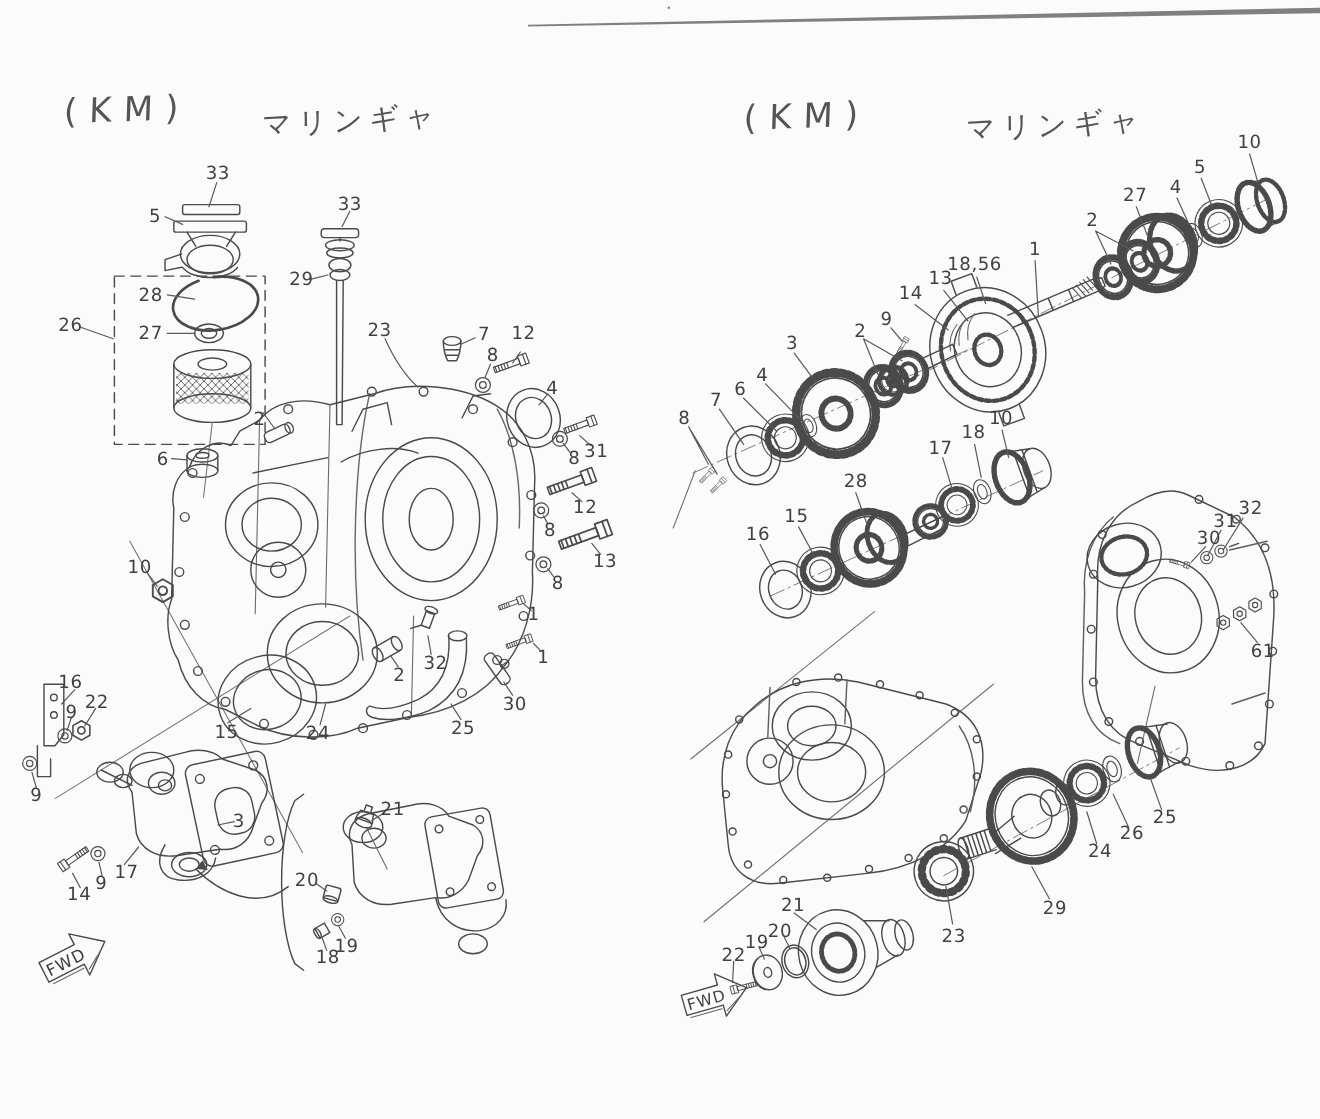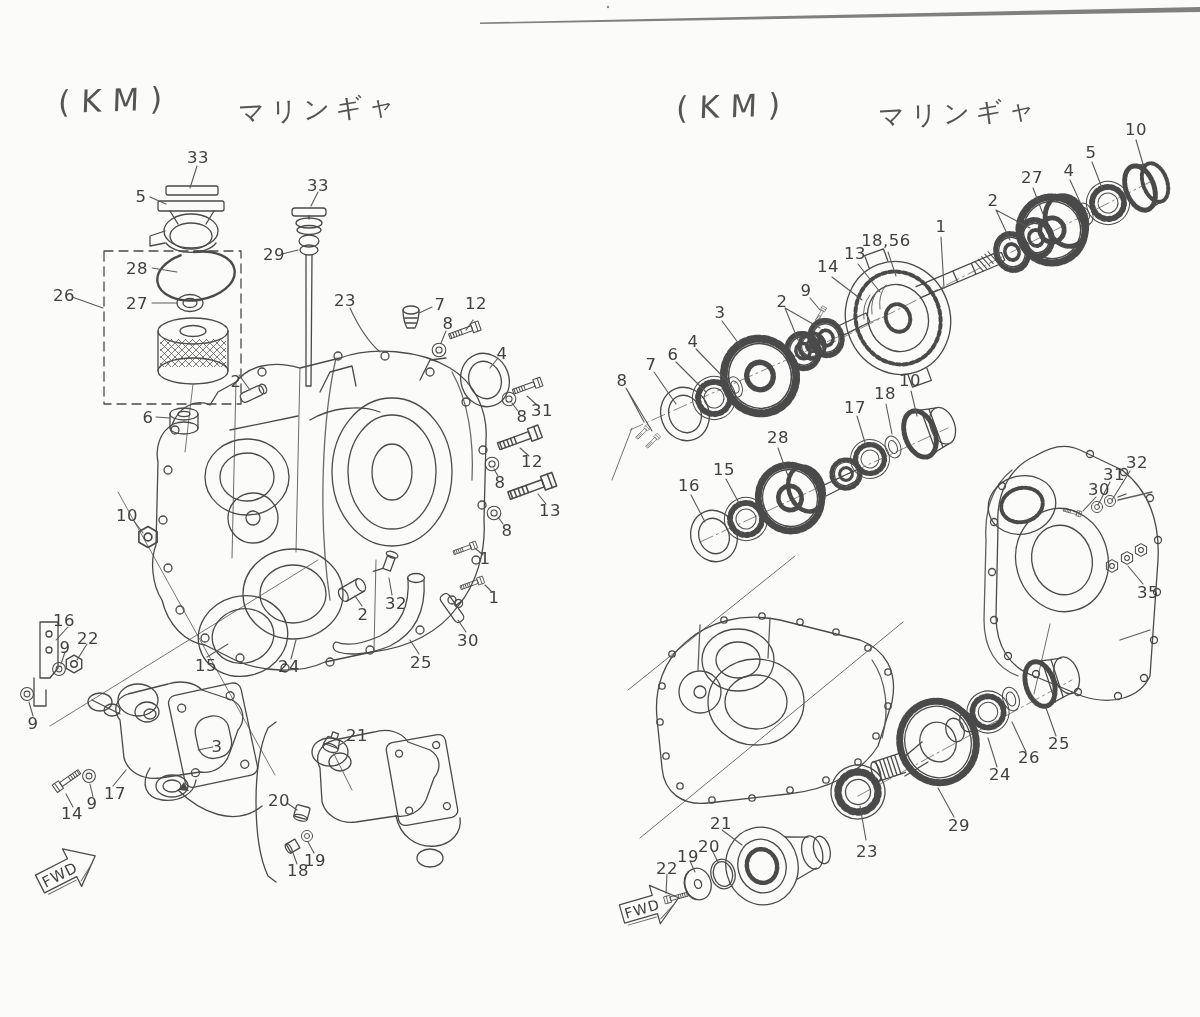--- a/index.html
+++ b/index.html
@@ -547,21 +547,21 @@
       <div class="plabel" style="left: 622px; top: 380px;">8</div>
       <div class="plabel" style="left: 778px; top: 437px;">28</div>
       <div class="plabel" style="left: 855px; top: 407px;">17</div>
       <div class="plabel" style="left: 885px; top: 393px;">18</div>
       <div class="plabel" style="left: 910px; top: 380px;">10</div>
       <div class="plabel" style="left: 689px; top: 485px;">16</div>
       <div class="plabel" style="left: 724px; top: 469px;">15</div>
       <div class="plabel" style="left: 1099px; top: 489px;">30</div>
       <div class="plabel" style="left: 1114px; top: 474px;">31</div>
       <div class="plabel" style="left: 1137px; top: 462px;">32</div>
-      <div class="plabel" style="left: 1148px; top: 592px;">35</div>
+      <div class="plabel" style="left: 1148px; top: 592px;">61</div>
       <div class="plabel" style="left: 867px; top: 851px;">23</div>
       <div class="plabel" style="left: 959px; top: 825px;">29</div>
       <div class="plabel" style="left: 1000px; top: 774px;">24</div>
       <div class="plabel" style="left: 1029px; top: 757px;">26</div>
       <div class="plabel" style="left: 1059px; top: 743px;">25</div>
       <div class="plabel" style="left: 721px; top: 823px;">21</div>
       <div class="plabel" style="left: 709px; top: 846px;">20</div>
       <div class="plabel" style="left: 688px; top: 856px;">19</div>
       <div class="plabel" style="left: 667px; top: 868px;">22</div>
     </div>

